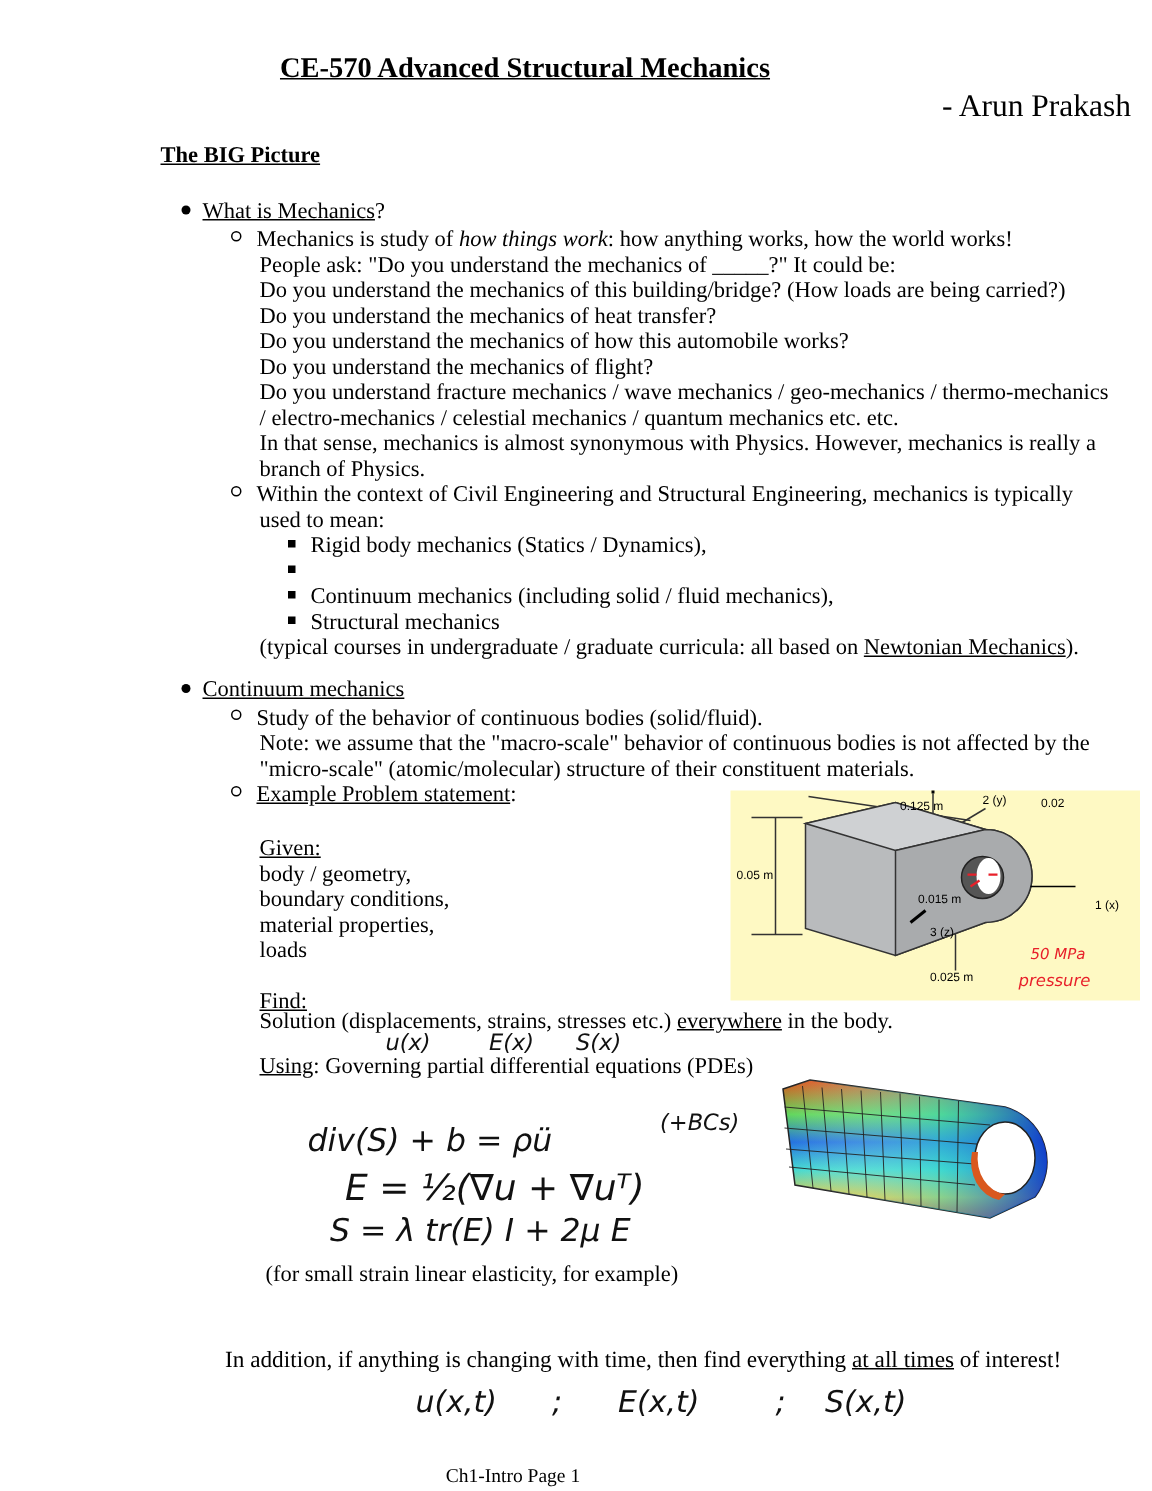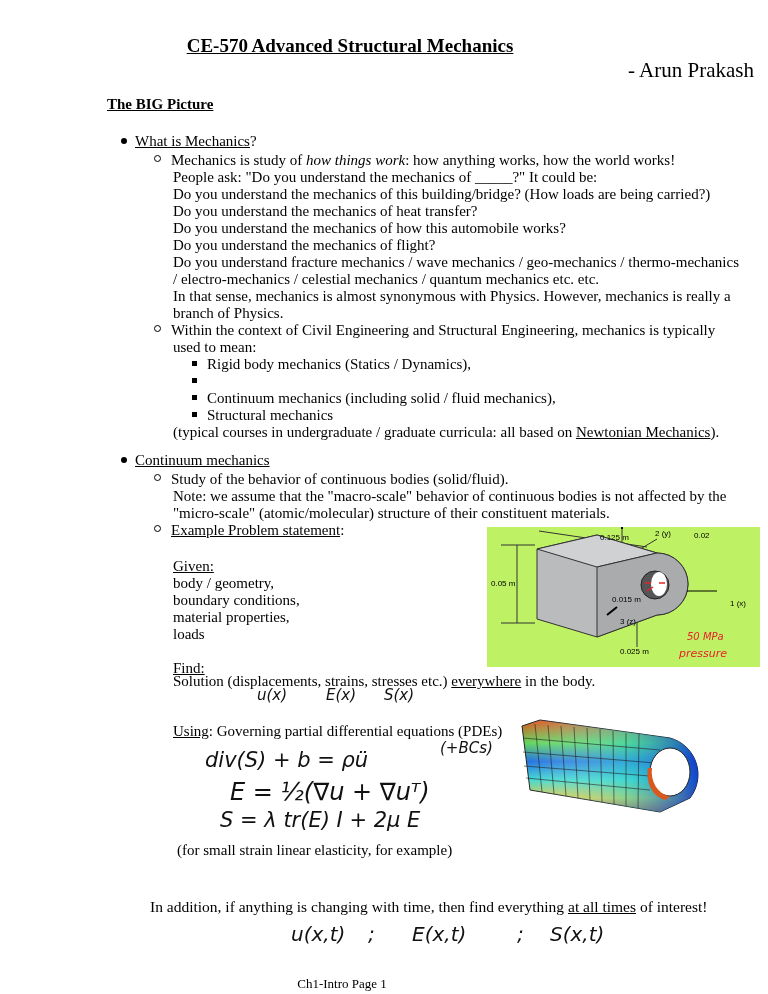--- a/index.html
+++ b/index.html
@@ -8,21 +8,21 @@
   .abs { position:absolute; white-space:nowrap; }
   .title { left:0; width:700px; top:35px; text-align:center; font-weight:bold; font-size:19px; text-decoration:underline; }
   .author { right:14px; top:58px; font-size:21px; }
   .section { left:107px; top:96px; font-weight:bold; font-size:15px; text-decoration:underline; }
   .line { font-size:15px; line-height:19px; }
   .u { text-decoration:underline; }
   .bul { display:inline-block; width:6px; height:6px; border-radius:50%; background:#000; }
   .circ { display:inline-block; width:5px; height:5px; border-radius:50%; border:1px solid #000; }
   .sq { display:inline-block; width:5px; height:5px; background:#000; }
   .hand { font-family:"DejaVu Sans", sans-serif; font-style:italic; color:#111; }
-  .figbox { left:487px; top:527px; width:273px; height:140px; background:#bef264; }
+  .figbox { left:487px; top:527px; width:273px; height:140px; background:#fef9c3; }
   .footer { left:0; width:684px; top:976px; text-align:center; font-size:13px; }
 </style>
 </head>
 <body>
 
 <div class="abs title">CE-570 Advanced Structural Mechanics</div>
 <div class="abs author">- Arun Prakash</div>
 <div class="abs section">The BIG Picture</div>
 
 <div class="abs line" style="left:121px;top:132px;">
@@ -75,33 +75,33 @@
 <div class="abs line" style="left:173px;top:625px;">loads</div>
 
 <div class="abs line u" style="left:173px;top:659px;">Find:</div>
 <div class="abs line" style="left:173px;top:672px;">
   <span>Solution (displacements, strains, stresses etc.) </span><span class="u">everywhere</span><span> in the body.</span>
 </div>
 <div class="abs hand" style="left:257px;top:686px;font-size:15px;">u(x)</div>
 <div class="abs hand" style="left:326px;top:686px;font-size:15px;">E(x)</div>
 <div class="abs hand" style="left:384px;top:686px;font-size:15px;">S(x)</div>
 
-<div class="abs line" style="left:173px;top:722px;">
+<div class="abs line" style="left:173px;top:702px;">
   <span class="u">Using</span><span>: Governing partial differential equations (PDEs)</span>
 </div>
 <div class="abs hand" style="left:440px;top:739px;font-size:15px;">(+BCs)</div>
 <div class="abs hand" style="left:205px;top:748px;font-size:21px;">div(S) + b = ρü</div>
 <div class="abs hand" style="left:230px;top:778px;font-size:24px;">E = ½(∇u + ∇uᵀ)</div>
 <div class="abs hand" style="left:220px;top:808px;font-size:21px;">S = λ tr(E) I + 2μ E</div>
 <div class="abs line" style="left:177px;top:841px;">(for small strain linear elasticity, for example)</div>
 
 <div class="abs line" style="left:150px;top:897px;font-size:15.5px;">
   <span>In addition, if anything is changing with time, then find everything </span><span class="u">at all times</span><span> of interest!</span>
 </div>
-<div class="abs hand" style="left:277px;top:922px;font-size:20px;margin-left:14px;">u(x,t)</div>
+<div class="abs hand" style="left:277px;top:922px;font-size:20px;">u(x,t)</div>
 <div class="abs hand" style="left:368px;top:922px;font-size:20px;">;</div>
 <div class="abs hand" style="left:412px;top:922px;font-size:20px;">E(x,t)</div>
 <div class="abs hand" style="left:517px;top:922px;font-size:20px;">;</div>
 <div class="abs hand" style="left:550px;top:922px;font-size:20px;">S(x,t)</div>
 
 <div class="abs figbox">
   <svg width="273" height="140" viewBox="0 0 273 140">
     <g stroke="#333" stroke-width="1" fill="none">
       <line x1="52" y1="4" x2="160" y2="20"></line>
       <line x1="14" y1="18" x2="48" y2="18"></line>

